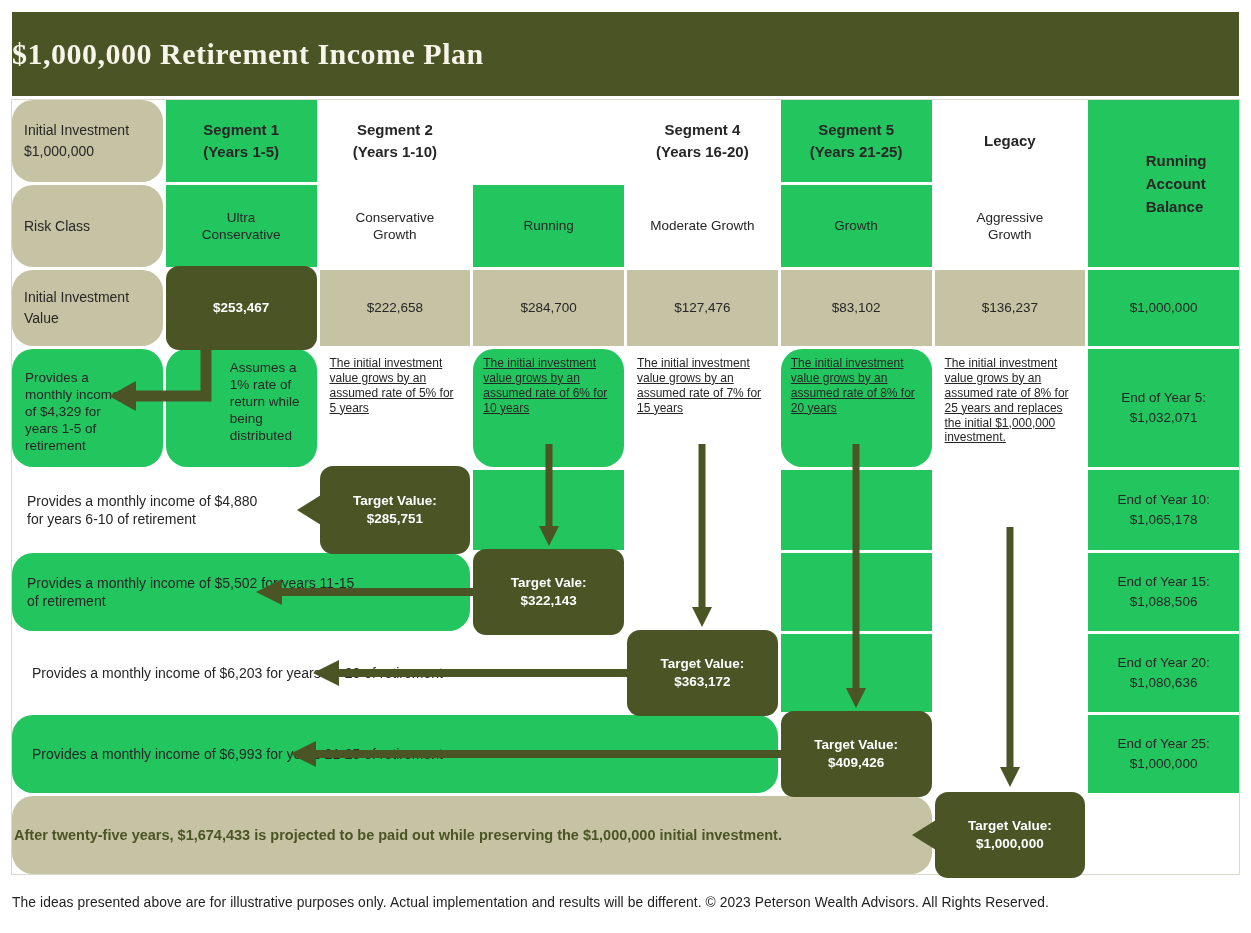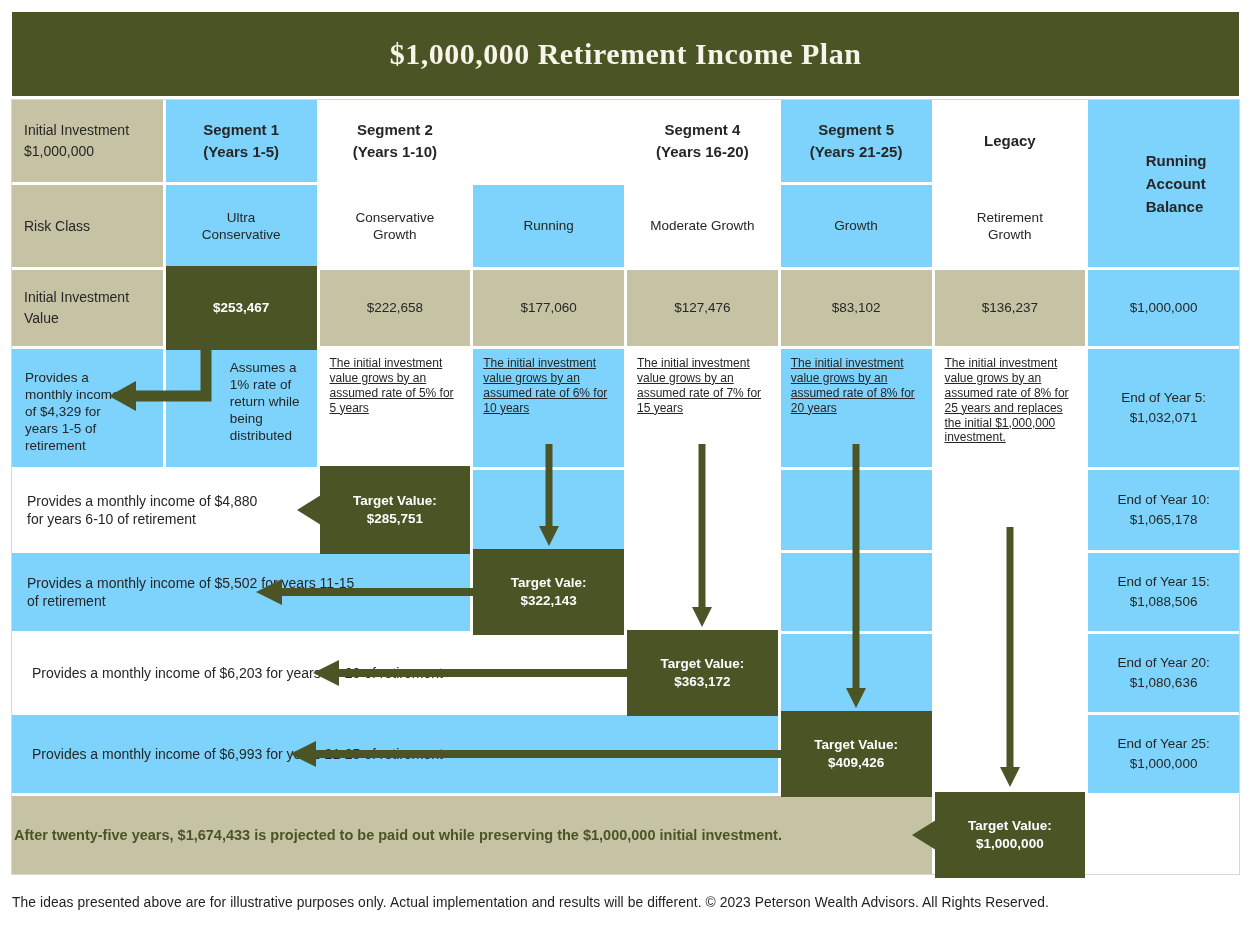--- a/index.html
+++ b/index.html
@@ -5,49 +5,49 @@
   html,body{margin:0;padding:0;background:#ffffff;}
   .page{
     width:1251px;height:933px;box-sizing:border-box;
     padding:12px;background:#ffffff;
     font-family:"Liberation Sans", sans-serif;color:#262626;
     position:relative;
   }
   .board{position:relative;width:1227px;}
   .title-bar{
     height:84px;margin-bottom:4px;background:#4a5425;
-    display:flex;align-items:center;justify-content:center;
+    display:flex;align-items:center;justify-content:flex-start;
   }
   .title-bar h1{
     margin:0;font-family:"Liberation Serif", serif;font-weight:bold;
     font-size:30px;color:#f7f5ea;letter-spacing:.5px;
   }
   .grid{
     display:grid;
     grid-template-columns:repeat(8,1fr);
     grid-template-rows:82px 82px 76px 118px 80px 78px 78px 78px 78px;
     gap:3px;background:#ffffff;outline:1px solid #dcd9cb;
   }
   .cell{
     display:flex;align-items:center;justify-content:center;
     font-size:13.5px;line-height:1.28;text-align:center;
     box-sizing:border-box;padding:4px 8px;
   }
   .tan{background:#c6c3a4;}
-  .cream{background:#7dd3fc;}
+  .cream{background:#22c55e;}
   .white{background:#ffffff;}
   .preline{white-space:pre-line;}
-  .left{justify-content:flex-start;text-align:left;}
+  .left{justify-content:flex-start;text-align:left;border-radius:21px;}
   .top{align-items:flex-start;}
   .hdr{font-weight:bold;font-size:15px;line-height:1.45;}
   .label-cell{font-size:14px;padding-left:12px;line-height:1.5;}
   .desc{padding:7px 10px 0 10px;font-size:12px;line-height:1.24;text-decoration:underline;}
   .greenbox{
     background:#4a5425;color:#ffffff;font-weight:bold;font-size:13.5px;
-    line-height:1.3;margin:-4px 0;position:relative;z-index:2;
+    line-height:1.3;margin:-4px 0;position:relative;z-index:2;border-radius:13px;
   }
   .income{font-size:14px;line-height:1.3;}
   .running-hdr span{text-align:left;font-weight:bold;font-size:15px;line-height:1.55;margin-left:25px;}
   .run-val{font-size:13.5px;line-height:1.45;}
   .note1{padding:10px 6px 0 64px;font-size:13.5px;line-height:1.26;}
   .income1{padding:6px 32px 0 13px;font-size:13.5px;line-height:1.26;}
   .summary{font-size:14.5px;font-weight:bold;color:#4a5425;padding-left:2px;}
   .arrows{position:absolute;left:0;top:0;z-index:5;pointer-events:none;}
   .footer{
     margin-top:21px;font-size:13.8px;color:#222222;letter-spacing:.1px;
@@ -85,28 +85,28 @@
         </div>
 
       <div class="cell tan left label-cell" style="grid-area:2/1/3/2">Risk Class</div>
       <div class="cell cream preline" style="grid-area:2/2/3/3">Ultra
 Conservative</div>
       <div class="cell white preline" style="grid-area:2/3/3/4">Conservative
 Growth</div>
       <div class="cell cream" style="grid-area:2/4/3/5">Running</div>
       <div class="cell white" style="grid-area:2/5/3/6">Moderate Growth</div>
       <div class="cell cream" style="grid-area:2/6/3/7">Growth</div>
-      <div class="cell white preline" style="grid-area:2/7/3/8">Retirement
+      <div class="cell white preline" style="grid-area:2/7/3/8">Aggressive
 Growth</div>
 
       <div class="cell tan left label-cell preline" style="grid-area:3/1/4/2">Initial Investment
 Value</div>
       <div class="cell greenbox" style="grid-area:3/2/4/3">$253,467</div>
       <div class="cell tan" style="grid-area:3/3/4/4">$222,658</div>
-      <div class="cell tan" style="grid-area:3/4/4/5">$177,060</div>
+      <div class="cell tan" style="grid-area:3/4/4/5">$284,700</div>
       <div class="cell tan" style="grid-area:3/5/4/6">$127,476</div>
       <div class="cell tan" style="grid-area:3/6/4/7">$83,102</div>
       <div class="cell tan" style="grid-area:3/7/4/8">$136,237</div>
       <div class="cell cream" style="grid-area:3/8/4/9">$1,000,000</div>
 
       <div class="cell cream left income1" style="grid-area:4/1/5/2">Provides a monthly income of $4,329 for years 1-5 of retirement</div>
       <div class="cell cream left top note1" style="grid-area:4/2/5/3">Assumes a 1% rate of return while being distributed</div>
       <div class="cell white left top desc" style="grid-area:4/3/5/4">The initial investment value grows by an assumed rate of 5% for 5 years</div>
       <div class="cell cream left top desc" style="grid-area:4/4/5/5">The initial investment value grows by an assumed rate of 6% for 10 years</div>
       <div class="cell white left top desc" style="grid-area:4/5/5/6">The initial investment value grows by an assumed rate of 7% for 15 years</div>

